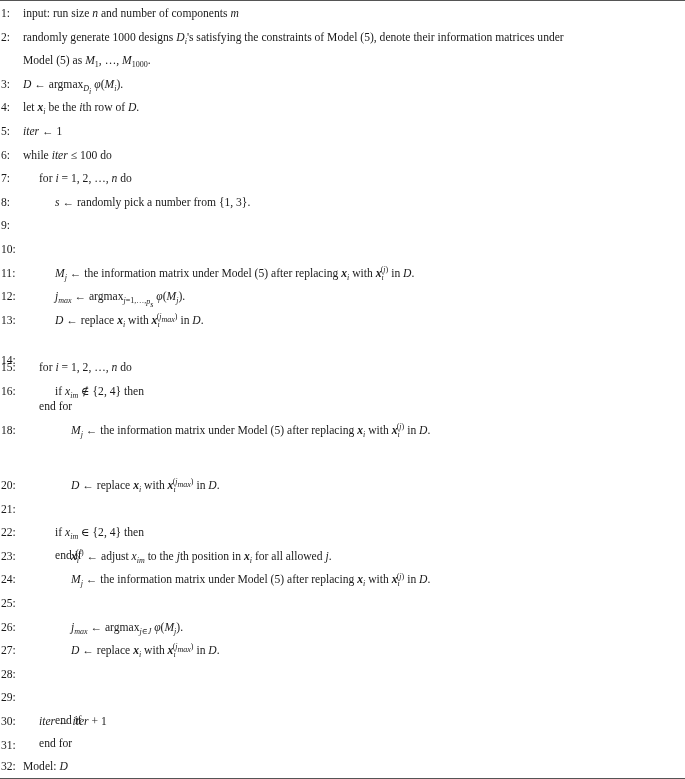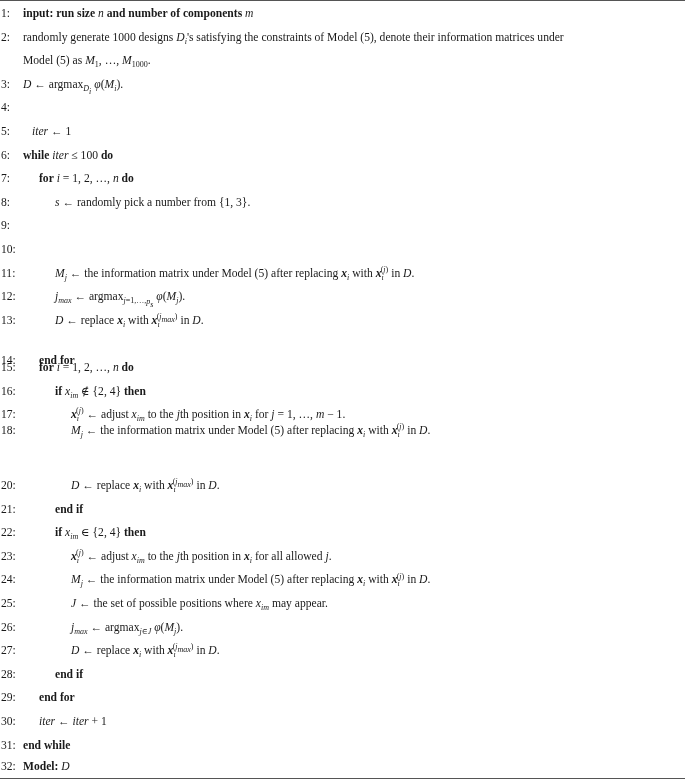--- a/index.html
+++ b/index.html
@@ -19,21 +19,21 @@
     position: absolute; left: 0; right: 0;
     height: 23.6px; line-height: 23.6px;
     font-size: 11.6px; white-space: nowrap;
     font-family: "Liberation Serif", "DejaVu Serif", serif;
   }
   .num {
     position: absolute; left: 1px; width: 22px;
     font-size: 11.6px;
   }
   .txt { position: absolute; }
-  .kw { font-weight: bold; }
+  .kw { font-weight: normal; margin-top: 46px; }
   .m { font-style: italic; }
   .bv { font-weight: bold; font-style: italic; }
   sub, sup { font-size: 8px; line-height: 0; }
 </style>
 </head>
 <body>
 
 <div class="algo">
 
   <div class="row" style="top:1px">
@@ -50,25 +50,26 @@
     <span class="txt" style="left:23px">Model (5) as <span class="m">M</span><sub>1</sub>, …, <span class="m">M</span><sub>1000</sub>.</span>
   </div>
 
   <div class="row" style="top:71.8px">
     <span class="num">3:</span>
     <span class="txt" style="left:23px"><span class="m">D</span> ← argmax<sub><span class="m">D<sub>i</sub></span></sub> <span class="m">φ</span>(<span class="m">M<sub>i</sub></span>).</span>
   </div>
 
   <div class="row" style="top:95.4px">
     <span class="num">4:</span>
+    <span class="txt" style="left:23px">let <span class="bv">x</span><sub class="m">i</sub> be the <span class="m">i</span>th row of <span class="m">D</span>.</span>
   </div>
 
   <div class="row" style="top:119px">
     <span class="num">5:</span>
-    <span class="txt" style="left:32px"><span class="m">iter</span> ← 1</span>
+    <span class="txt" style="left:23px"><span class="m">iter</span> ← 1</span>
   </div>
 
   <div class="row" style="top:142.6px">
     <span class="num">6:</span>
     <span class="txt" style="left:23px"><span class="kw">while</span> <span class="m">iter</span> ≤ 100 <span class="kw">do</span></span>
   </div>
 
   <div class="row" style="top:166.2px">
     <span class="num">7:</span>
     <span class="txt" style="left:39px"><span class="kw">for</span> <span class="m">i</span> = 1, 2, …, <span class="m">n</span> <span class="kw">do</span></span>
@@ -110,24 +111,20 @@
   <div class="row" style="top:355px">
     <span class="num">15:</span>
     <span class="txt" style="left:39px"><span class="kw">for</span> <span class="m">i</span> = 1, 2, …, <span class="m">n</span> <span class="kw">do</span></span>
   </div>
 
   <div class="row" style="top:378.6px">
     <span class="num">16:</span>
     <span class="txt" style="left:55px"><span class="kw">if</span> <span class="m">x<sub>im</sub></span> ∉ {2, 4} <span class="kw">then</span></span>
   </div>
 
-  <div class="row" style="top:402.2px">
-    <span class="num">17:</span>
-    <span class="txt" style="left:71px"><span class="bv">x</span><sub class="m">i</sub><sup style="margin-left:-3px">(<span class="m">j</span>)</sup> ← adjust <span class="m">x<sub>im</sub></span> to the <span class="m">j</span>th position in <span class="bv">x</span><sub class="m">i</sub> for <span class="m">j</span> = 1, …, <span class="m">m</span> − 1.</span>
-  </div>
 
   <div class="row" style="top:418px">
     <span class="num">18:</span>
     <span class="txt" style="left:71px"><span class="m">M<sub>j</sub></span> ← the information matrix under Model (5) after replacing <span class="bv">x</span><sub class="m">i</sub> with <span class="bv">x</span><sub class="m">i</sub><sup style="margin-left:-3px">(<span class="m">j</span>)</sup> in <span class="m">D</span>.</span>
   </div>
 
 
   <div class="row" style="top:473px">
     <span class="num">20:</span>
     <span class="txt" style="left:71px"><span class="m">D</span> ← replace <span class="bv">x</span><sub class="m">i</sub> with <span class="bv">x</span><sub class="m">i</sub><sup style="margin-left:-3px">(<span class="m">j<sub>max</sub></span>)</sup> in <span class="m">D</span>.</span>
@@ -148,21 +145,20 @@
     <span class="txt" style="left:71px"><span class="bv">x</span><sub class="m">i</sub><sup style="margin-left:-3px">(<span class="m">j</span>)</sup> ← adjust <span class="m">x<sub>im</sub></span> to the <span class="m">j</span>th position in <span class="bv">x</span><sub class="m">i</sub> for all allowed <span class="m">j</span>.</span>
   </div>
 
   <div class="row" style="top:567.4px">
     <span class="num">24:</span>
     <span class="txt" style="left:71px"><span class="m">M<sub>j</sub></span> ← the information matrix under Model (5) after replacing <span class="bv">x</span><sub class="m">i</sub> with <span class="bv">x</span><sub class="m">i</sub><sup style="margin-left:-3px">(<span class="m">j</span>)</sup> in <span class="m">D</span>.</span>
   </div>
 
   <div class="row" style="top:591px">
     <span class="num">25:</span>
-    <span class="txt" style="left:71px"><span class="m">J</span> ← the set of possible positions where <span class="m">x<sub>im</sub></span> may appear.</span>
   </div>
 
   <div class="row" style="top:614.6px">
     <span class="num">26:</span>
     <span class="txt" style="left:71px"><span class="m">j<sub>max</sub></span> ← argmax<sub><span class="m">j</span>∈<span class="m">J</span></sub> <span class="m">φ</span>(<span class="m">M<sub>j</sub></span>).</span>
   </div>
 
   <div class="row" style="top:638.2px">
     <span class="num">27:</span>
     <span class="txt" style="left:71px"><span class="m">D</span> ← replace <span class="bv">x</span><sub class="m">i</sub> with <span class="bv">x</span><sub class="m">i</sub><sup style="margin-left:-3px">(<span class="m">j<sub>max</sub></span>)</sup> in <span class="m">D</span>.</span>

